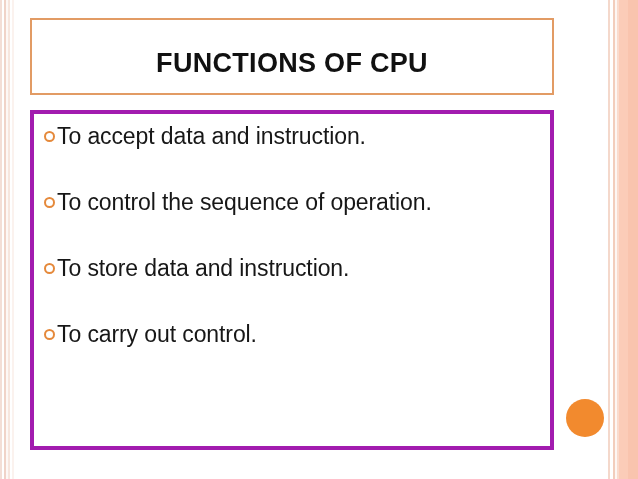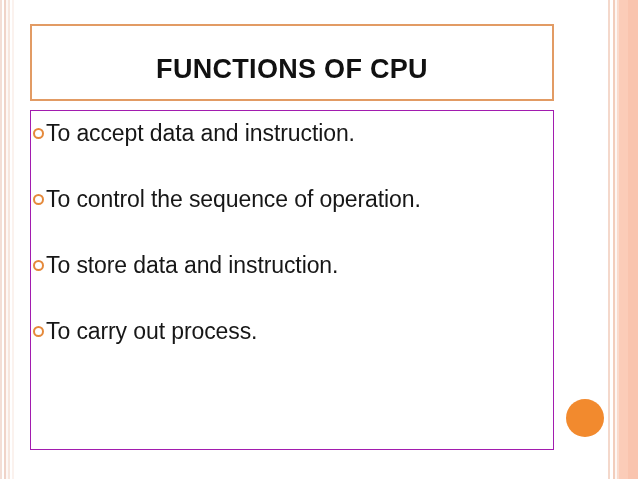--- a/index.html
+++ b/index.html
@@ -60,21 +60,21 @@
     width: 38px;
     height: 38px;
     border-radius: 50%;
     background: #f28a2e;
   }
 
   
   .title-box {
     position: absolute;
     left: 30px;
-    top: 24px;
+    top: 18px;
     width: 524px;
     height: 77px;
     box-sizing: border-box;
     border: 2px solid #e29b64;
     background: #ffffff;
     display: flex;
     align-items: center;
     justify-content: center;
   }
   .title-text {
@@ -88,23 +88,23 @@
   }
 
   
   .body-box {
     position: absolute;
     left: 30px;
     top: 110px;
     width: 524px;
     height: 340px;
     box-sizing: border-box;
-    border: 1px solid #a21caf;
+    border: 4px solid #a21caf;
     background: #ffffff;
-    padding: 8px 10px 0 2px;
+    padding: 8px 10px 0 10px;
   }
   .bullet-list {
     list-style: none;
     margin: 0;
     padding: 0;
   }
   .bullet-item {
     display: flex;
     align-items: flex-start;
     margin: 0 0 38px 0;
@@ -153,18 +153,18 @@
       <li class="bullet-item">
         <span class="bullet-marker"></span>
         <span class="bullet-text">To control the sequence of operation.</span>
       </li>
       <li class="bullet-item">
         <span class="bullet-marker"></span>
         <span class="bullet-text">To store data and instruction.</span>
       </li>
       <li class="bullet-item">
         <span class="bullet-marker"></span>
-        <span class="bullet-text">To carry out process.</span>
+        <span class="bullet-text">To carry out control.</span>
       </li>
     </ul>
   </div>
 
 </div>
 
 </body></html>

